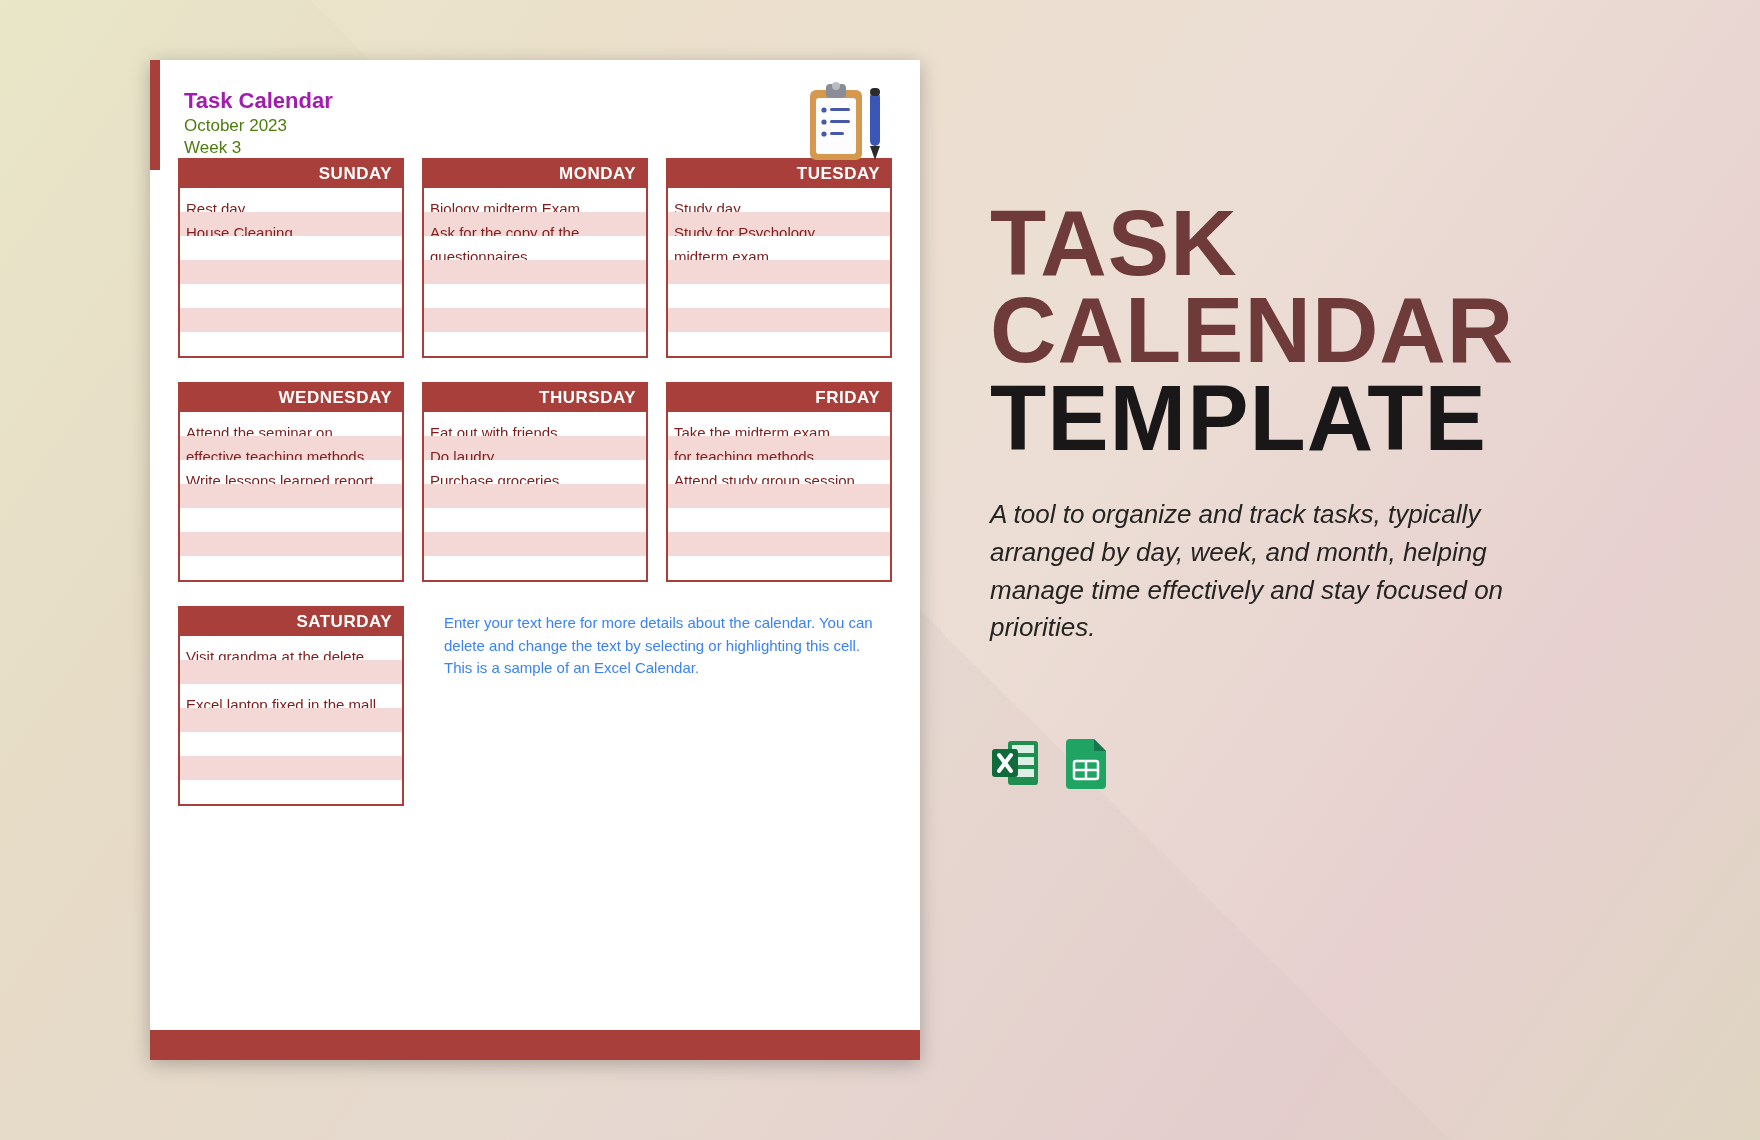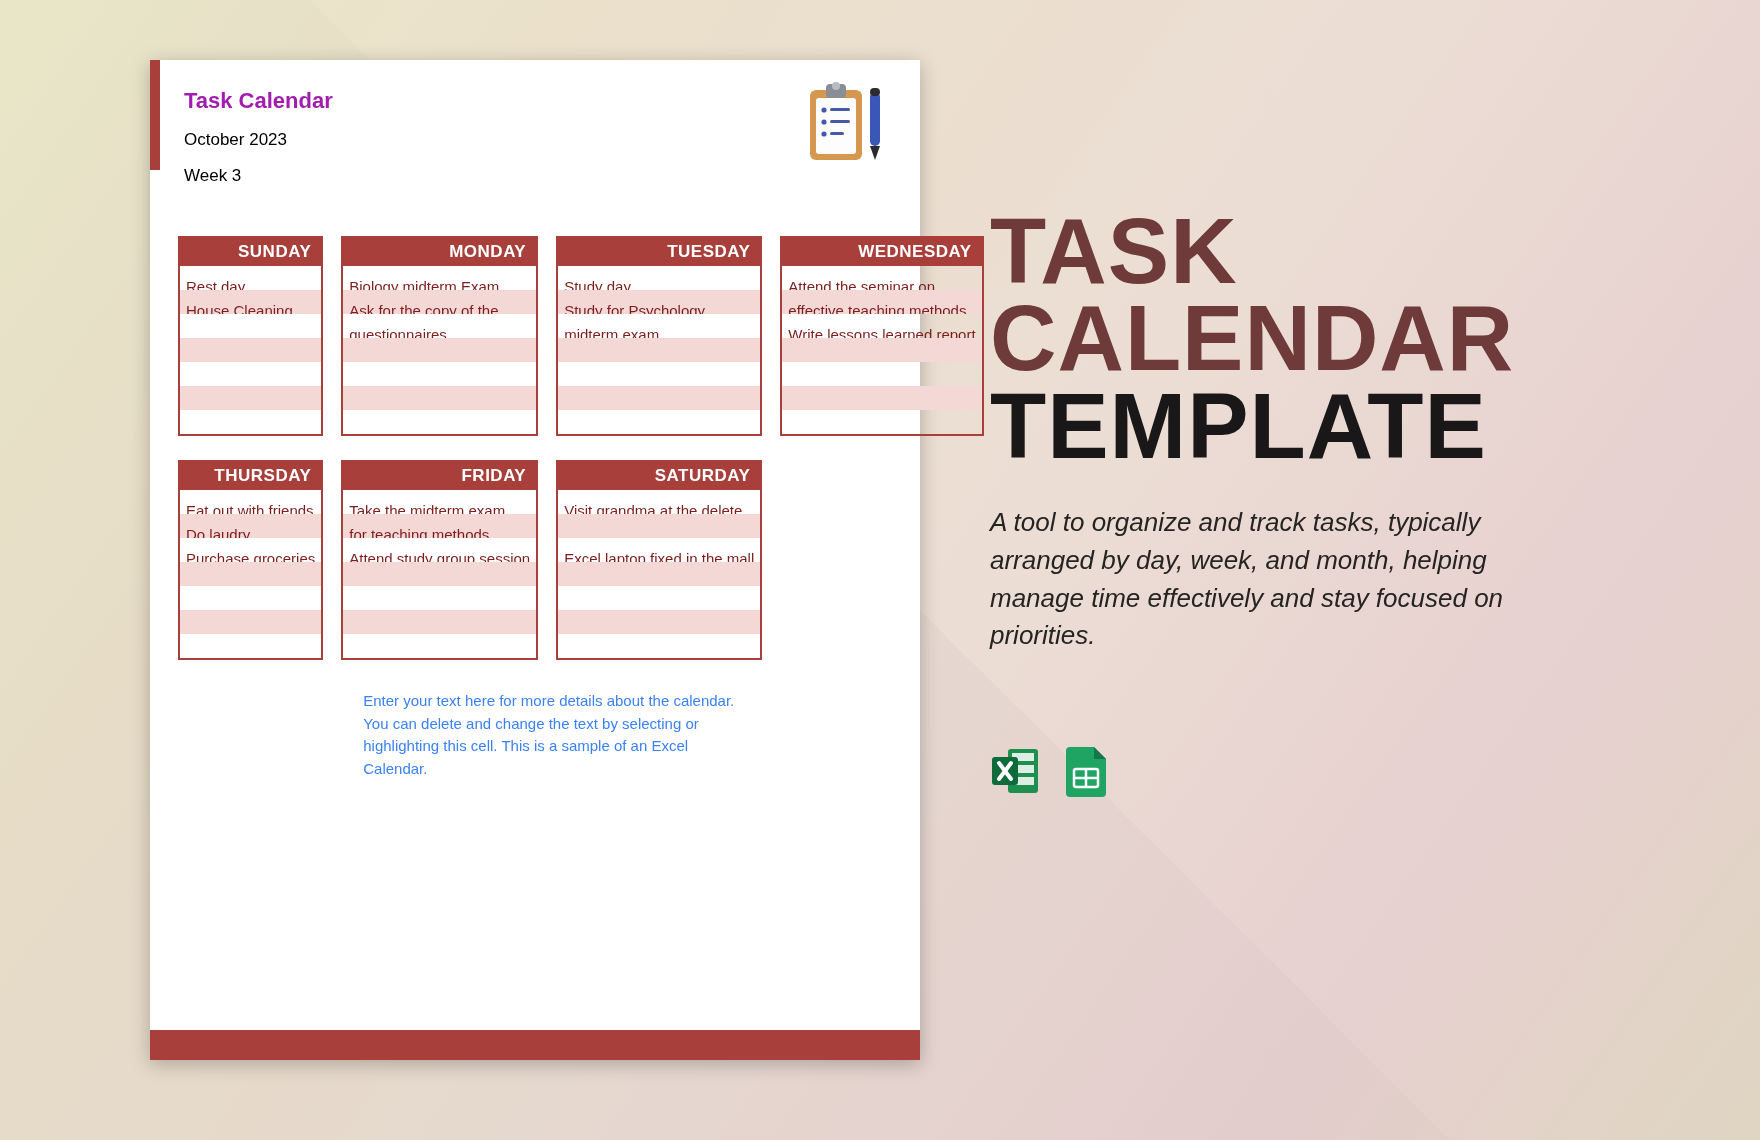--- a/index.html
+++ b/index.html
@@ -25,28 +25,27 @@
   }
   .sheet::before { 
     content: ""; position: absolute; left: 0; top: 0; width: 10px; height: 110px; background: #a83f3a;
   }
   .sheet::after { 
     content: ""; position: absolute; left: 0; right: 0; bottom: 0; height: 30px; background: #a83f3a;
   }
 
   .hdr { padding-left: 6px; }
   .hdr-title { color: #a21caf; font-weight: bold; font-size: 22px; }
-  .hdr-sub { color: #000000; font-size: 17px; margin-top: 16px; }
+  .hdr-sub { color: #4d7c0f; font-size: 17px; margin-top: 2px; }
 
   .clip { position: absolute; top: 18px; right: 28px; }
 
   .grid {
-    margin-top: 50px;
     display: grid;
-    grid-template-columns: repeat(4, 1fr);
+    grid-template-columns: repeat(3, 1fr);
     gap: 24px 18px;
   }
   .daybox {
     border: 2px solid #a83f3a;
   }
   .daybox .dayhead {
     background: #a83f3a;
     color: #fff;
     font-weight: bold;
     text-align: right;
@@ -73,21 +72,20 @@
   }
 
   
   .promo { width: 650px; padding-top: 140px; }
   .promo h1 {
     font-family: Impact, 'Arial Black', sans-serif;
     font-weight: 900;
     font-size: 92px;
     line-height: 0.95;
     letter-spacing: 1px;
-    margin-top: 8px;
   }
   .promo h1 .l1, .promo h1 .l2 { color: #6e3a3a; display: block; }
   .promo h1 .l3 { color: #1a1718; display: block; }
   .promo p { font-size: 26px; line-height: 1.45; color: #262422; margin-top: 34px; max-width: 590px; font-style: italic; }
   .icons { margin-top: 90px; display: flex; gap: 22px; }
 </style>
 </head>
 <body>
 
 <div class="sheet">

